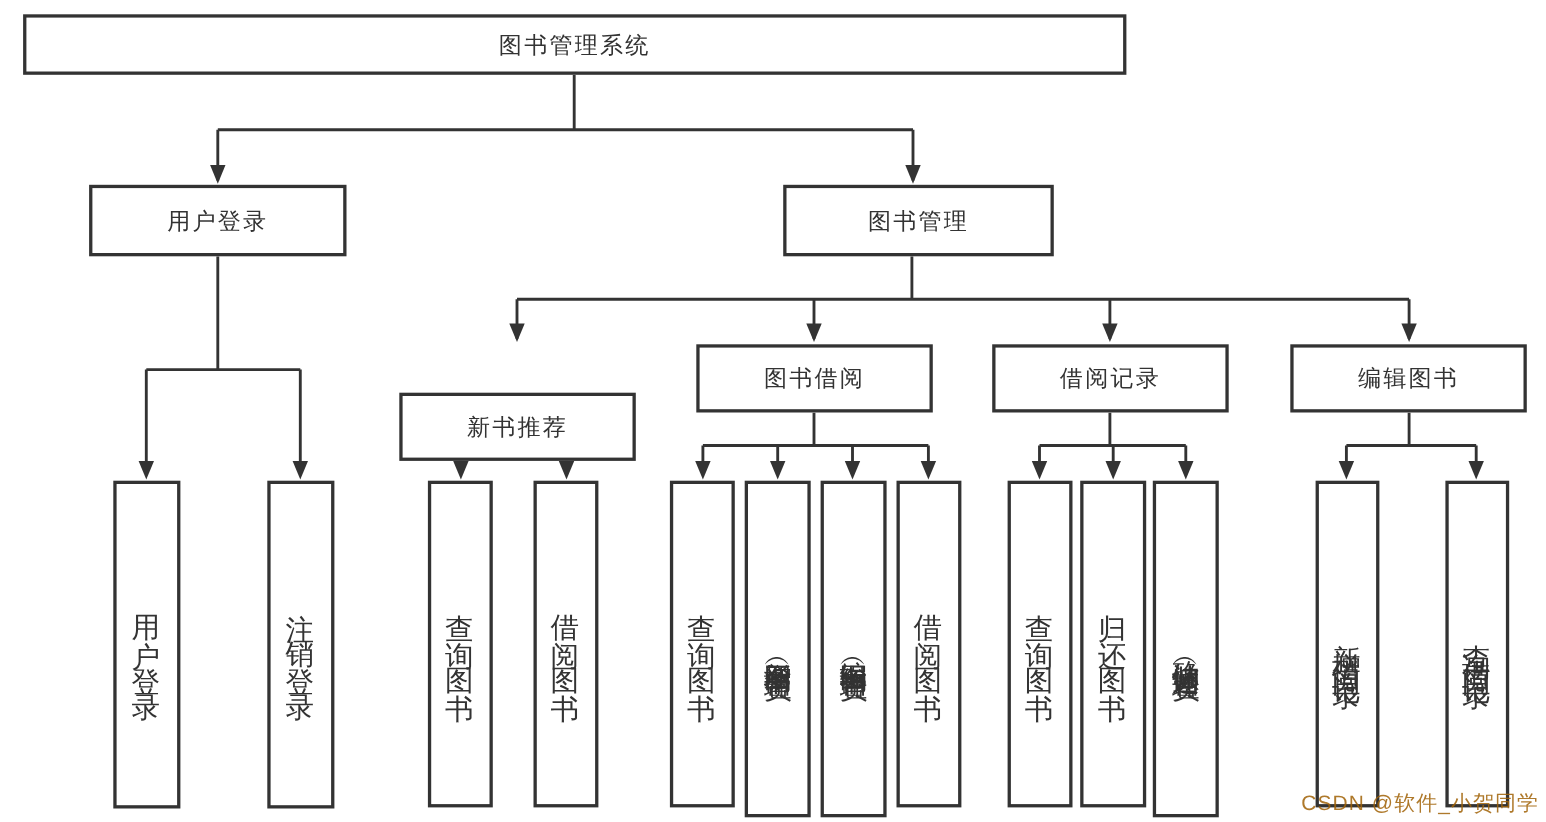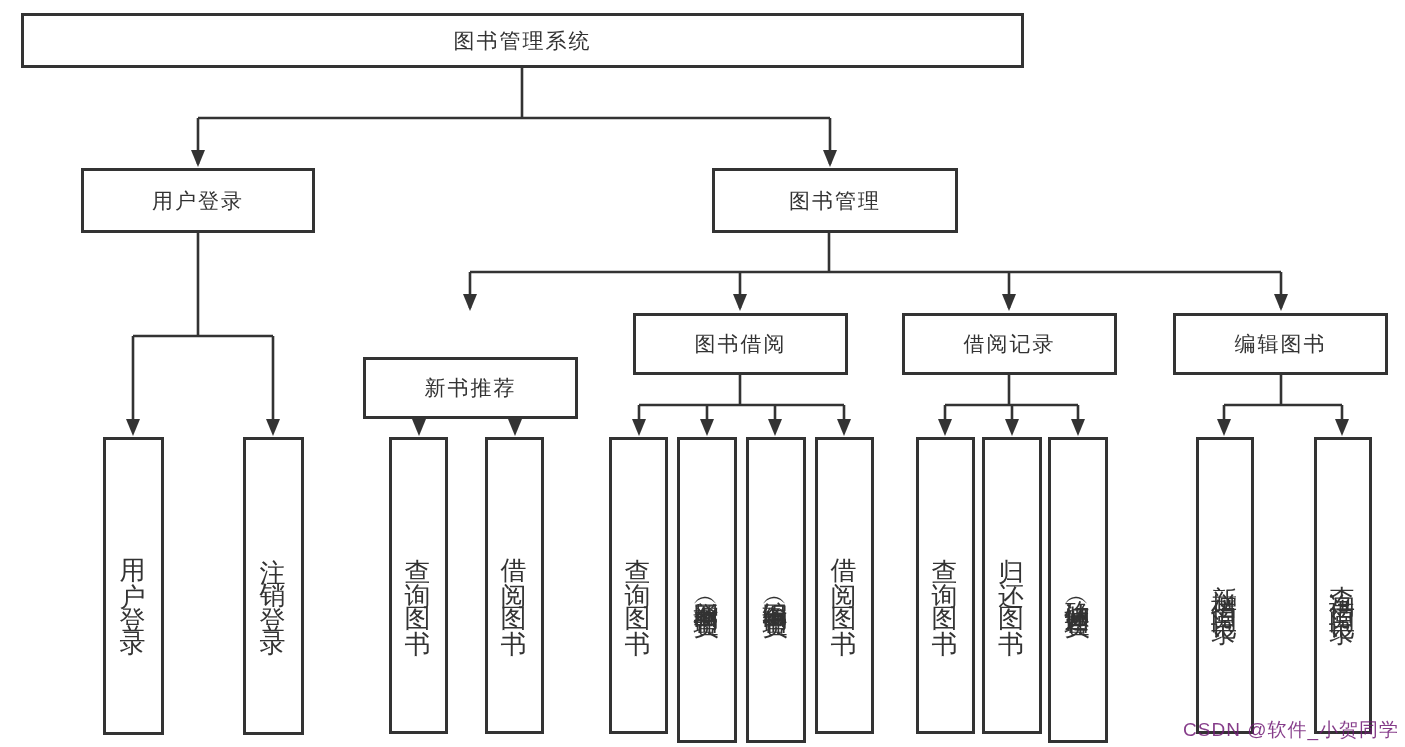--- a/index.html
+++ b/index.html
@@ -130,14 +130,14 @@
     <span class="ls10">确认归还（管理员）</span>
   </div>
 
   <div class="node vnode" style="left:1196px;top:437px;width:58px;height:297px;">
     <span class="ls6">新增借阅记录</span>
   </div>
   <div class="node vnode" style="left:1314px;top:437px;width:58px;height:297px;">
     <span class="ls6">查询借阅记录</span>
   </div>
 
-  <div id="watermark" style="color: #701a75;">CSDN @软件_小贺同学</div>
+  <div id="watermark" style="color: #a16207;">CSDN @软件_小贺同学</div>
 </div>
 
 </body></html>

